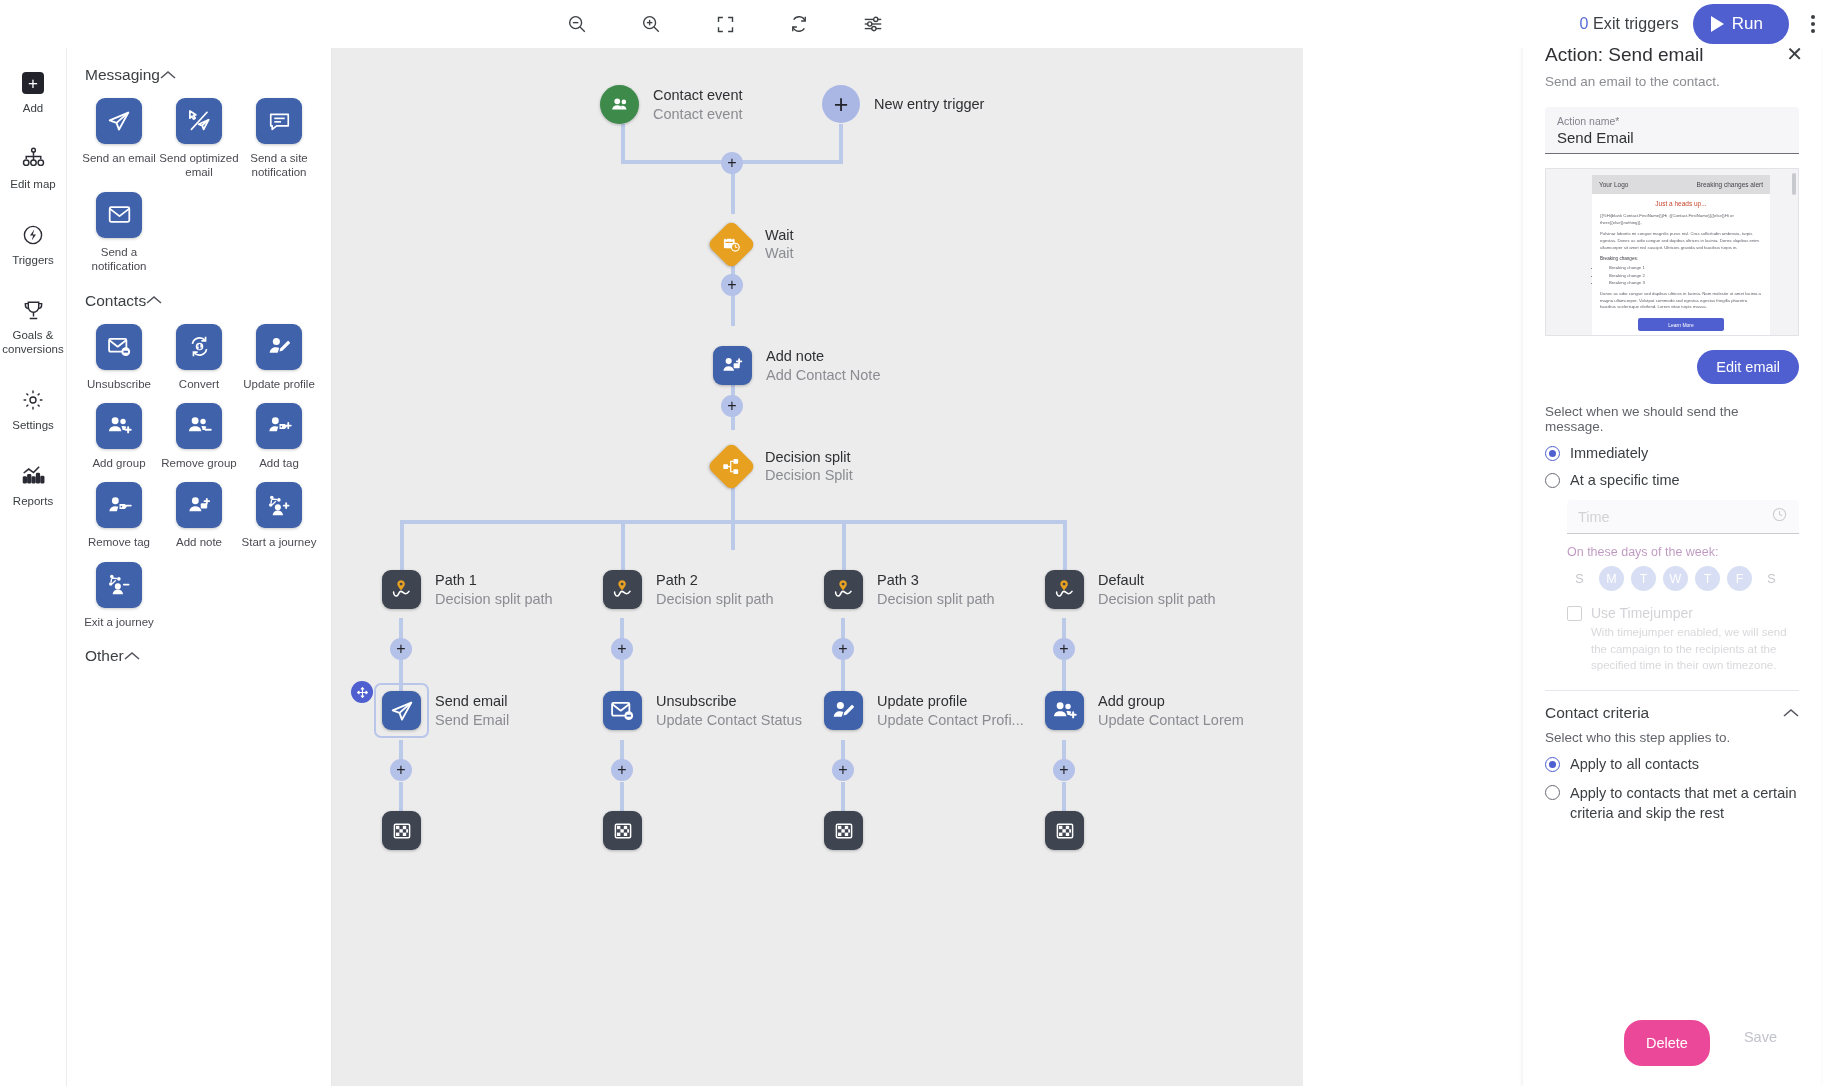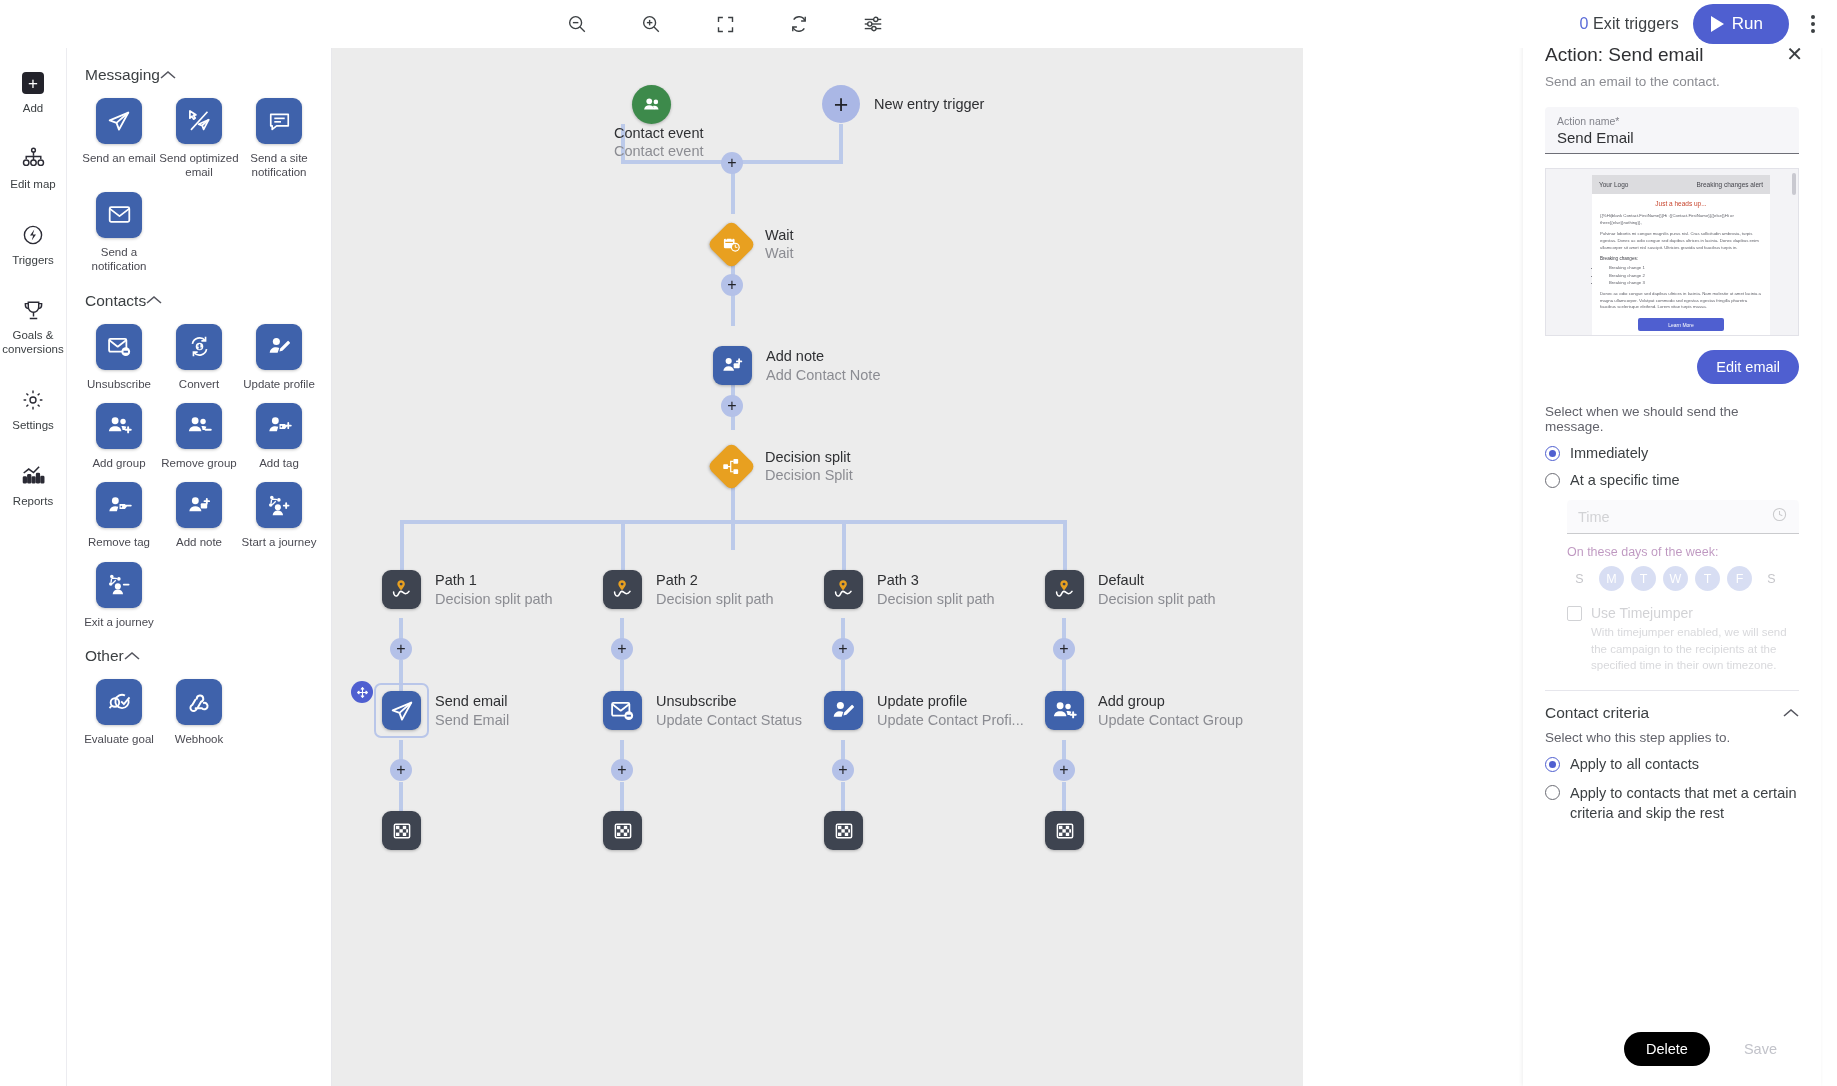--- a/index.html
+++ b/index.html
@@ -194,22 +194,22 @@
   .day.on { background: #aab7e5; color: #ffffff; }
   .tj { display: flex; gap: 9px; margin: 14px 0 0 22px; }
   .cbox { width: 15px; height: 15px; border: 1.6px solid #9b9ca3; border-radius: 2px; flex: 0 0 auto; margin-top: 1px; }
   .tj-t { font-size: 14px; color: #9b9ca3; }
   .tj-d { font-size: 11.5px; color: #a9aab1; line-height: 1.45; margin-top: 3px; max-width: 206px; }
   .divider { height: 1px; background: #e6e6ec; margin: 16px 0 0; }
   .acc-head { display: flex; align-items: center; justify-content: space-between; margin-top: 13px; cursor: pointer; }
   .acc-head .t { font-size: 15.5px; color: #3c4043; }
   #rp-footer { position: absolute; right: 22px; bottom: 20px; display: flex; gap: 12px; }
   #delete-btn {
-    background: #000000; color: #fff; border: none; border-radius: 18px;
-    height: 34px; padding: 0 22px; font-size: 14.5px; cursor: pointer; font-family: inherit;
+    background: #ec4899; color: #fff; border: none; border-radius: 18px;
+    height: 46px; padding: 0 22px; font-size: 14.5px; cursor: pointer; font-family: inherit;
   }
   #save-btn {
     background: transparent; color: #c2c3ca; border: none; border-radius: 18px;
     height: 34px; padding: 0 22px; font-size: 14.5px; font-family: inherit;
   }
 </style>
 </head>
 <body>
 
 <div id="toolbar">
@@ -517,43 +517,20 @@
             <div class="pal-lbl">Exit a journey</div>
           </div>
         </div>
       </div>
       <div class="pal-group">
         <div class="pal-head">
           <span class="t">Other</span>
           <span class="chev"><svg width="16" height="10" viewBox="0 0 16 10" fill="none" stroke="#55565f" stroke-width="1.6">
               <polyline points="1,8 8,2 15,8"></polyline>
             </svg></span>
-        </div>
-        <div class="pal-grid">
-          <div class="pal-cell">
-            <div class="pal-tile">
-              <svg width="25" height="25" viewBox="0 0 24 24" fill="none" stroke="currentColor" stroke-width="1.8">
-                <circle cx="7.6" cy="12" r="4.1"></circle>
-                <line x1="4.4" y1="15.2" x2="2.4" y2="17.4"></line>
-                <path d="M20.6 9.4a6.4 6.4 0 1 1-3.3-4.1"></path>
-                <path d="m13.6 10.9 2.6 2.6 5.4-6.4"></path>
-              </svg>
-            </div>
-            <div class="pal-lbl">Evaluate goal</div>
-          </div>
-          <div class="pal-cell">
-            <div class="pal-tile">
-              <svg width="25" height="25" viewBox="0 0 24 24" fill="none" stroke="currentColor" stroke-width="1.9" stroke-linecap="round">
-                <path d="M9.4 8.4a3.1 3.1 0 1 1 4.1 2.9l-3 5.3"></path>
-                <path d="M16.1 12.4a3.1 3.1 0 1 1-1.7 5.2H8.3"></path>
-                <path d="M9.2 18.4a3.1 3.1 0 1 1-4.1-4.1l2.9-5"></path>
-              </svg>
-            </div>
-            <div class="pal-lbl">Webhook</div>
-          </div>
         </div>
       </div>
     </div>
 </div>
 
 <div id="canvas">
 
   <div class="edge" style="left:289px;top:76px;width:4px;height:40px;"></div>
   <div class="edge" style="left:289px;top:112px;width:222px;height:4px;"></div>
   <div class="edge" style="left:507px;top:76px;width:4px;height:40px;"></div>
@@ -745,42 +722,42 @@
           <svg width="25" height="25" viewBox="0 0 24 24" fill="currentColor">
             <circle cx="7.8" cy="7.4" r="3.3"></circle>
             <path d="M1.8 17.6c.3-3.2 2.6-5 6-5s5.7 1.8 6 5z"></path>
             <circle cx="15.4" cy="8.2" r="2.6"></circle>
             <path d="M15.4 12.4c1.2 0 2.3.2 3.2.7-.7.9-1 2.2-1.1 3.3h-2.6c-.1-1.5-.5-2.9-1.2-3.8.5-.13 1.1-.2 1.7-.2z"></path>
             <path d="M20.3 13.6v5M17.8 16.1h5" stroke="currentColor" stroke-width="1.9" stroke-linecap="round"></path>
           </svg>
         </div>
         <div class="node-tx">
           <div class="t1">Add group</div>
-          <div class="t2">Update Contact Group</div>
+          <div class="t2">Update Contact Lorem</div>
         </div>
       </div>
       <div class="plus" style="left: 721px; top: 711px;">+</div>
       <div class="node" style="left: 713px; top: 763px;">
         <div class="node-ic dark">
           <svg width="24" height="24" viewBox="0 0 24 24" fill="none" stroke="#ffffff" stroke-width="1.5">
             <rect x="4.4" y="5.2" width="15.2" height="13.6" rx="1.2"></rect>
             <g fill="#ffffff" stroke="none">
               <rect x="6" y="6.8" width="3.4" height="3.4"></rect>
               <rect x="12.8" y="6.8" width="3.4" height="3.4"></rect>
               <rect x="9.4" y="10.2" width="3.4" height="3.4"></rect>
               <rect x="16.2" y="10.2" width="1.8" height="3.4"></rect>
               <rect x="6" y="13.6" width="3.4" height="3.4"></rect>
               <rect x="12.8" y="13.6" width="3.4" height="3.4"></rect>
             </g>
           </svg>
         </div>
       </div>
     </div>
 
-  <div class="node" style="left:268px;top:37px;flex-direction:column;">
+  <div class="node" style="left:268px;top:37px;">
     <div class="node-ic circle green">
       <svg width="22" height="22" viewBox="0 0 24 24" fill="currentColor">
         <circle cx="9" cy="8" r="3.1"></circle>
           <circle cx="16.2" cy="8.6" r="2.5"></circle>
         <path d="M3.4 17c.3-3 2.7-4.6 5.6-4.6s5.3 1.6 5.6 4.6z"></path>
         <path d="M14.8 12.8c2.3.1 4 1.6 4.3 4.2h-4.9c0-1.6-.4-3-1.2-4 .5-.13 1.1-.2 1.8-.2z"></path>
       </svg>
     </div>
     <div class="node-tx">
       <div class="t1">Contact event</div>

